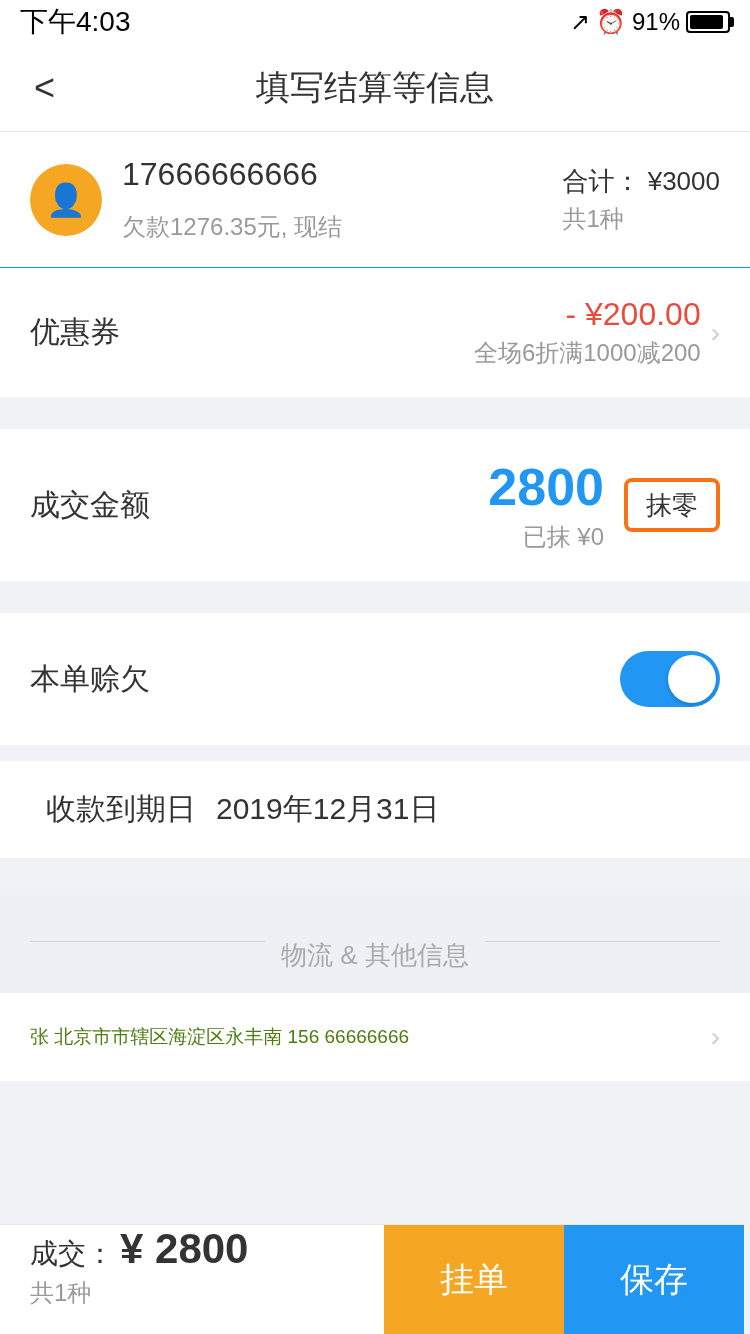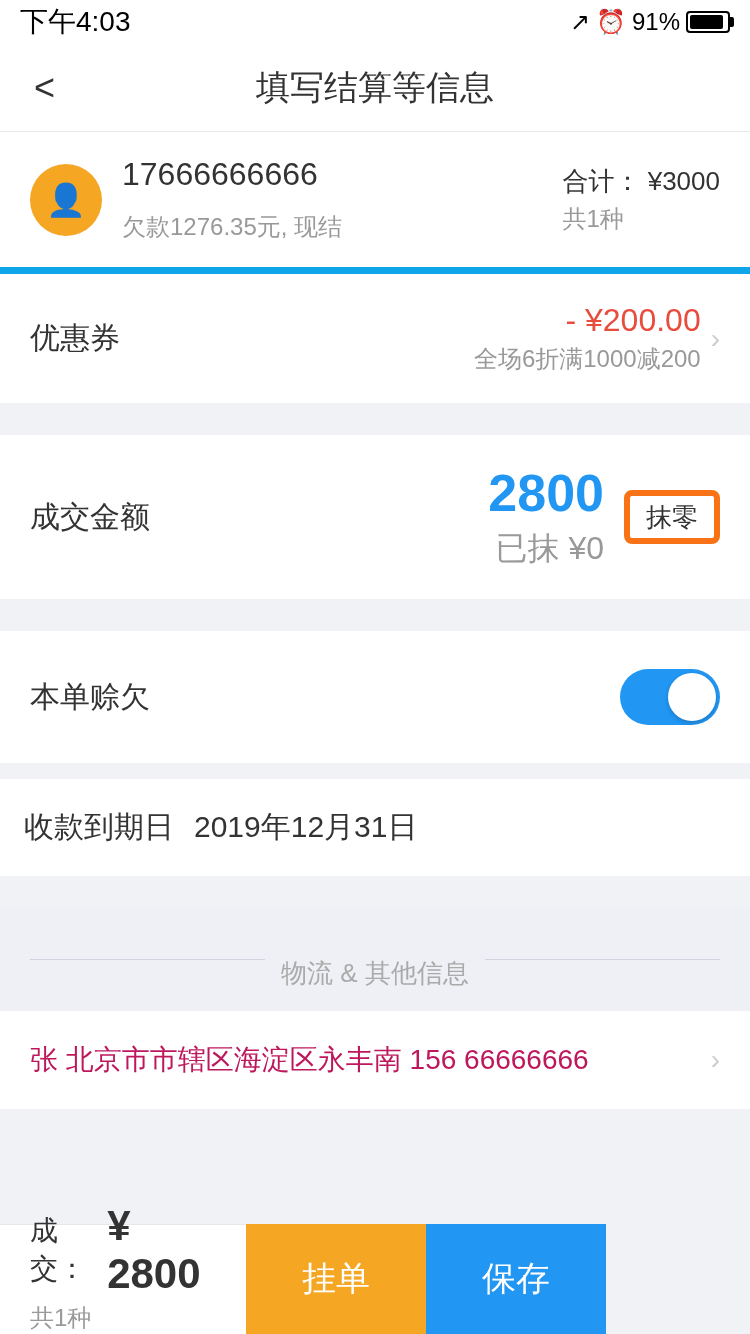--- a/index.html
+++ b/index.html
@@ -92,21 +92,21 @@
     .user-right { text-align: left; }
     .total-label { font-size: 26px; color: #333; }
     .total-sub { font-size: 24px; color: #999; margin-top: 4px; }
 
     
     .coupon-row {
       padding: 28px 30px;
       display: flex;
       align-items: center;
       justify-content: space-between;
-      border-top: 7px solid #0ea5e9;
+      border-top: 1px solid #0ea5e9;
     }
     .coupon-label { font-size: 30px; color: #333; }
     .coupon-value { font-size: 32px; color: #e84c3d; font-weight: 500; }
     .coupon-desc { font-size: 24px; color: #999; margin-top: 4px; text-align: right; }
     .coupon-right-wrap { text-align: right; }
     .chevron { font-size: 28px; color: #ccc; }
 
     
     .separator { height: 16px; background: #f0f2f5; }
 
@@ -119,24 +119,24 @@
     .amount-row {
       display: flex;
       align-items: center;
       justify-content: space-between;
       padding: 28px 0;
       border-bottom: 1px solid #f0f0f0;
     }
     .amount-row:last-child { border-bottom: none; }
     .row-label { font-size: 30px; color: #333; }
     .amount-value { font-size: 52px; font-weight: 600; color: #2196f3; }
-    .amount-sub { font-size: 32px; color: #999; margin-top: 4px; text-align: right; }
+    .amount-sub { font-size: 24px; color: #999; margin-top: 4px; text-align: right; }
     .round-btn {
       width: 96px; height: 54px;
-      border: 6px solid #f97316;
+      border: 4px solid #f97316;
       border-radius: 8px;
       background: #fff;
       font-size: 26px;
       color: #333;
       display: flex; align-items: center; justify-content: center;
       cursor: pointer;
     }
     .advance-value { font-size: 32px; color: #333; font-weight: 500; }
     .advance-sub { font-size: 24px; color: #999; margin-top: 4px; text-align: right; }
 
@@ -169,21 +169,21 @@
       display: flex;
       align-items: center;
       justify-content: space-between;
       padding: 38px 0;
     }
     .debt-label { font-size: 30px; color: #333; }
 
     
     .due-section {
       background: #fff;
-      padding: 28px 24px;
+      padding: 28px 46px;
       margin-bottom: 16px;
     }
     .due-row { display: flex; align-items: center; gap: 20px; }
     .due-label { font-size: 30px; color: #333; }
     .due-value { font-size: 30px; color: #333; }
 
     
     .logistics-divider {
       background: #eef0f5;
       padding: 20px 30px;
@@ -199,39 +199,39 @@
     
     .address-section {
       background: #fff;
       padding: 28px 30px;
       display: flex;
       align-items: center;
       justify-content: space-between;
       margin-bottom: 0;
     }
     .address-label { font-size: 28px; color: #666; flex-shrink: 0; margin-right: 20px; }
-    .address-value { font-size: 28px; color: #be185d; flex: 1; line-height: 1.5; }
+    .address-value { font-size: 19px; color: #4d7c0f; flex: 1; line-height: 1.5; }
     .address-chevron { font-size: 28px; color: #ccc; }
 
     
     .gray-area {
       height: 140px;
       background: #f0f2f5;
     }
 
     
     .bottom-bar {
       position: fixed;
       bottom: 0;
       left: 0;
-      width: 606px;
+      width: 744px;
       height: 110px;
       background: #fff;
       display: flex;
-      align-items: flex-end;
+      align-items: flex-start;
       border-top: 1px solid #e8e8e8;
     }
     .bottom-info {
       flex: 1;
       padding: 0 30px;
     }
     .bottom-amount { font-size: 28px; color: #333; }
     .bottom-amount-value { font-size: 42px; font-weight: 600; color: #333; }
     .bottom-count { font-size: 24px; color: #999; margin-top: 4px; }
     .btn-hold {

